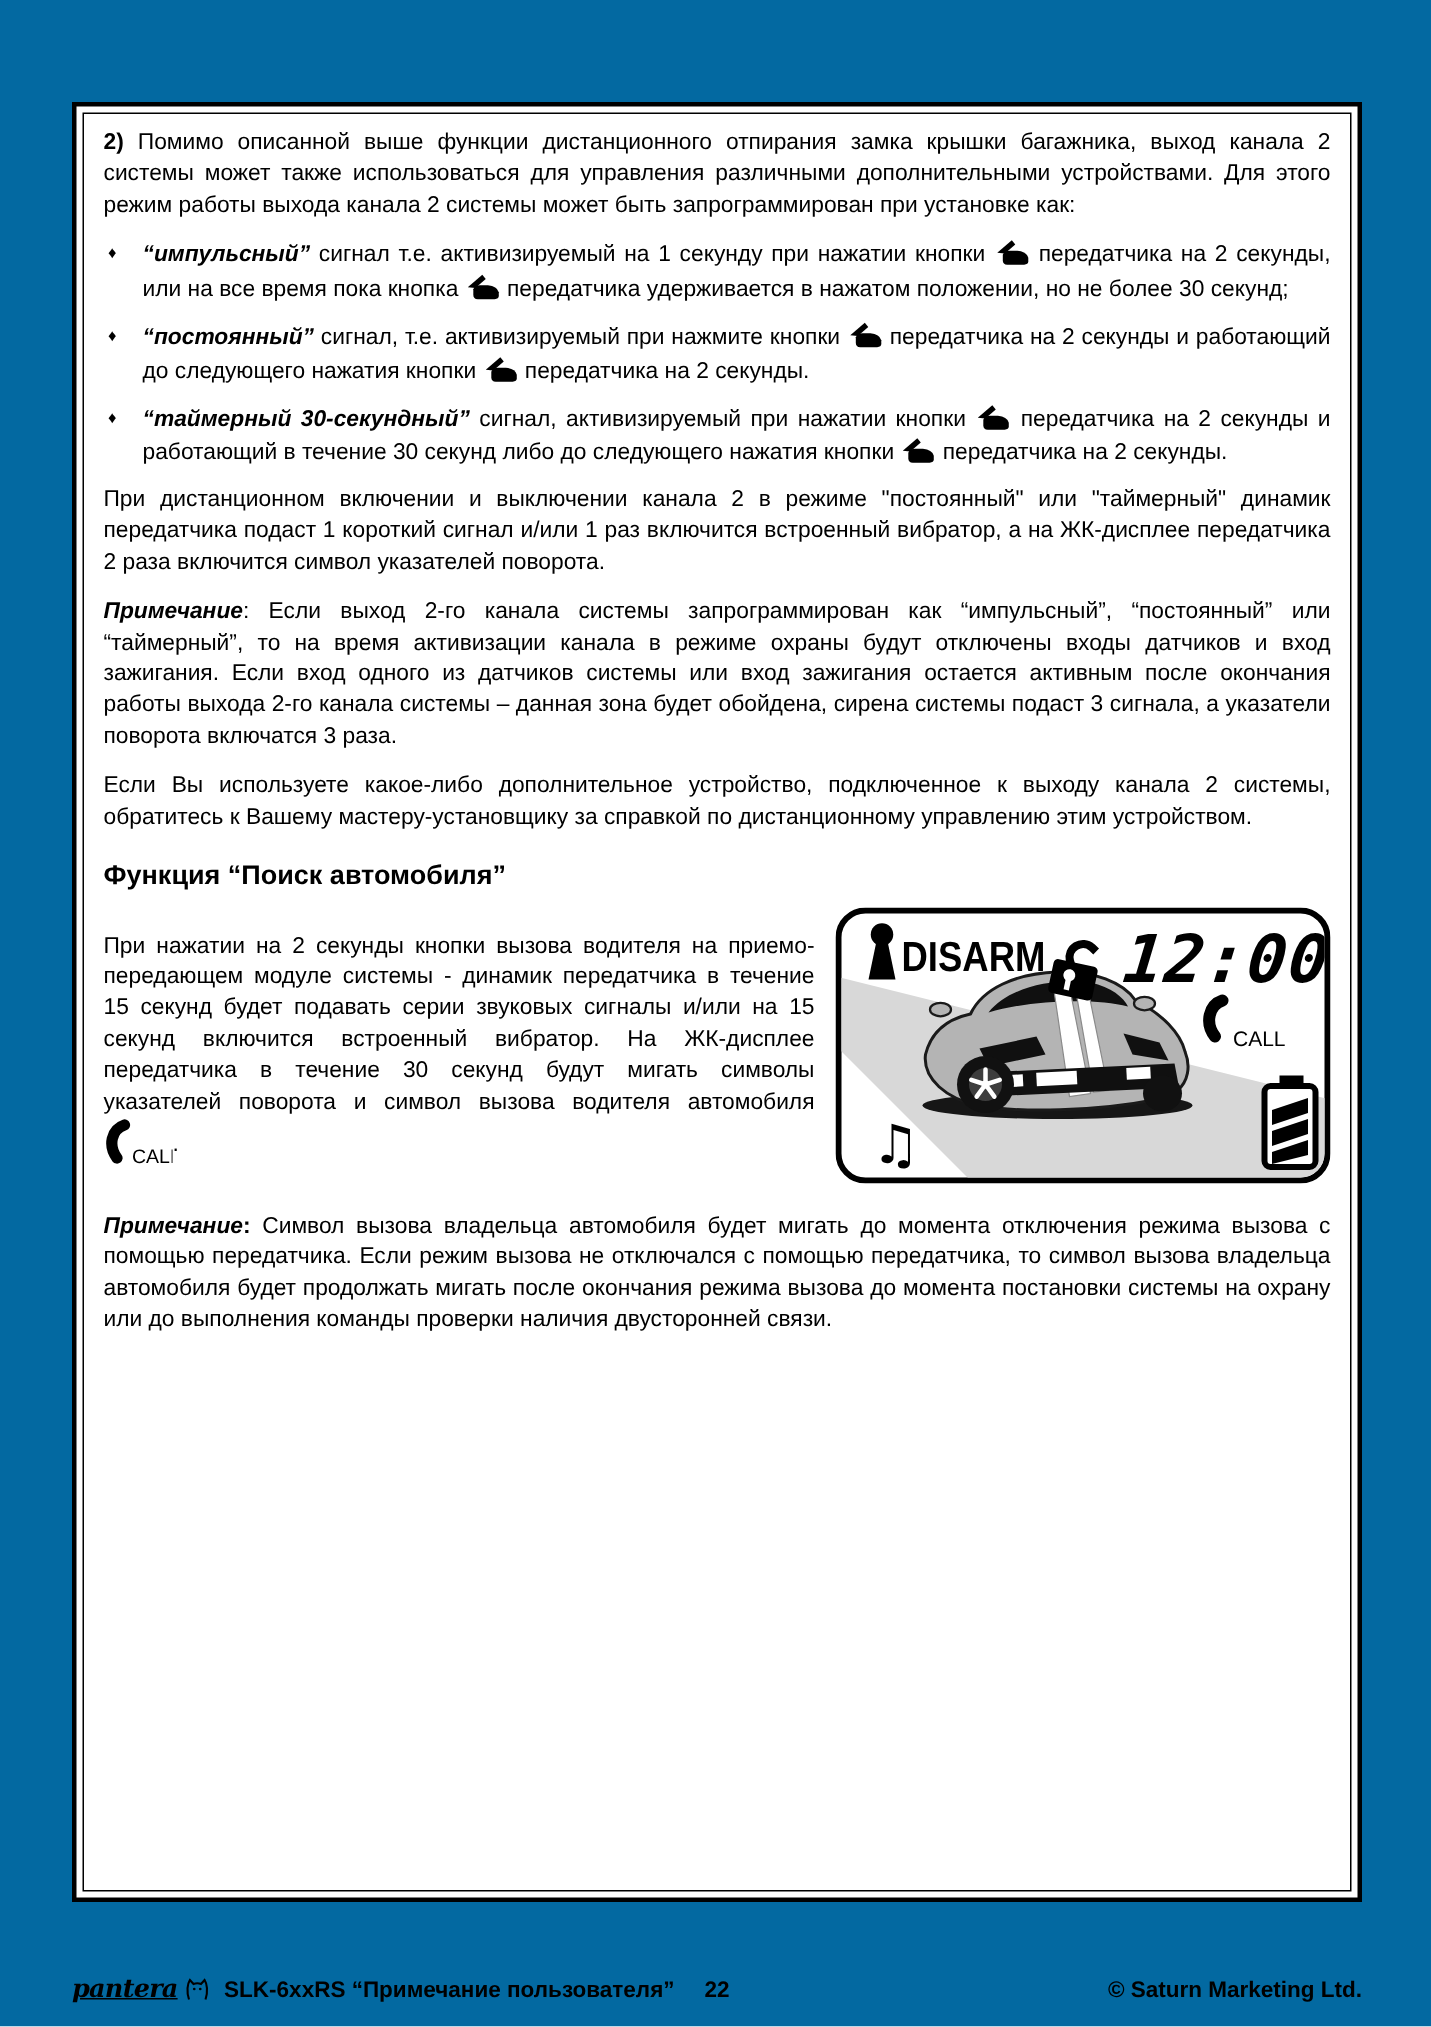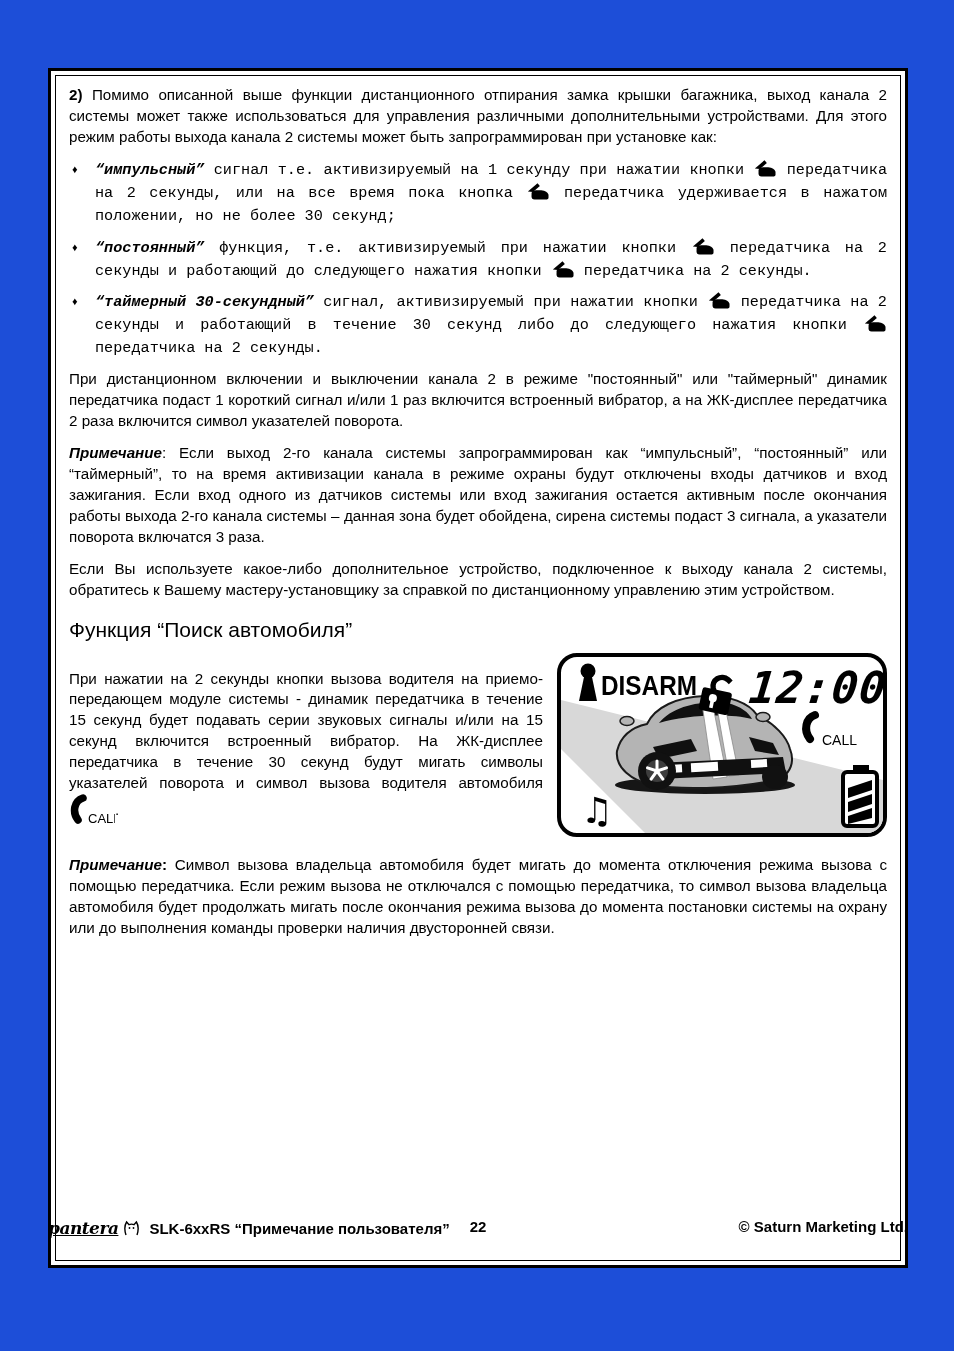--- a/index.html
+++ b/index.html
@@ -1,42 +1,42 @@
 <!DOCTYPE html>
 <html><head>
 <meta charset="utf-8">
 <style>
   html,body { margin:0; padding:0; background:#ffffff; }
   .page {
-    position:relative; width:954px; height:1351px; background:#1d4ed8;
+    position:relative; width:954px; height:1351px; background:#0369a1;
     font-family:"Liberation Sans", sans-serif; color:#000; overflow:hidden;
   }
   .doc-box {
     position:absolute; left:48px; top:68px; width:860px; height:1200px;
     border:3px solid #000; box-sizing:border-box; padding:4px; background:#fff;
   }
   .doc-inner {
     width:100%; height:100%; border:1.5px solid #000; box-sizing:border-box;
     padding:9px 13px 0 13px; overflow:hidden;
   }
   .para { font-size:15.2px; line-height:1.37; text-align:justify; margin:0 0 12px 0; }
   .b  { font-weight:bold; }
   .bi { font-weight:bold; font-style:italic; }
   .bullet { display:flex; margin:0 0 9px 0; }
   .bullet .marker { flex:none; width:23px; font-size:11px; padding-top:4px; padding-left:3px; }
-  .bullet .btxt { flex:1; font-size:15.2px; line-height:1.5; text-align:justify;font-family:Liberation Mono, monospace; }
-  h2.sec { font-size:21px; font-weight:normal; margin:17px 0 11px 0; }
+  .bullet .btxt { flex:1; font-size:15.2px; line-height:1.5; text-align:justify; }
+  h2.sec { font-size:18px; font-weight:bold; margin:17px 0 11px 0; }
   .cols { display:flex; gap:14px; margin:0 0 14px 0; align-items:center; }
   .cols .ctext { flex:1; margin-bottom:0; }
   .lcd-wrap { flex:none; }
   .ic { vertical-align:-4px; }
   .ic-phone { vertical-align:-11px; }
   .footer {
-    position:absolute; left:48px; top:1218px; width:860px;
-    display:flex; align-items:flex-start; font-weight:bold; font-size:15px;
+    position:absolute; left:48px; top:1316px; width:860px;
+    display:flex; align-items:center; font-weight:bold; font-size:15px;
   }
   .f-left  { flex:1; display:flex; align-items:center; gap:5px; white-space:nowrap; }
   .f-page  { flex:none; }
   .f-right { flex:1; text-align:right; }
   .logo-text {
     font-family:"DejaVu Serif", serif; font-weight:bold; font-style:italic;
     font-size:17px; letter-spacing:-0.5px; text-decoration:underline;
   }
   .model { margin-left:4px; }
   .hiddefs { position:absolute; width:0; height:0; overflow:hidden; }
@@ -76,21 +76,21 @@
         <span class="marker">♦</span>
         <div class="btxt"><span class="bi">“импульсный”</span><span> сигнал т.е. активизируемый на 1 секунду при нажатии кнопки </span><svg class="ic" width="24" height="19" viewBox="0 0 26 20">
               <use href="#sym-trunk"></use>
             </svg><span> передатчика на 2 секунды, или на все время пока кнопка </span><svg class="ic" width="24" height="19" viewBox="0 0 26 20">
               <use href="#sym-trunk"></use>
             </svg><span> передатчика удерживается в нажатом положении, но не более 30 секунд;</span></div>
       </div>
 
       <div class="bullet">
         <span class="marker">♦</span>
-        <div class="btxt"><span class="bi">“постоянный”</span><span> функция, т.е. активизируемый при нажатии кнопки </span><svg class="ic" width="24" height="19" viewBox="0 0 26 20">
+        <div class="btxt"><span class="bi">“постоянный”</span><span> сигнал, т.е. активизируемый при нажмите кнопки </span><svg class="ic" width="24" height="19" viewBox="0 0 26 20">
               <use href="#sym-trunk"></use>
             </svg><span> передатчика на 2 секунды и работающий до следующего нажатия кнопки </span><svg class="ic" width="24" height="19" viewBox="0 0 26 20">
               <use href="#sym-trunk"></use>
             </svg><span> передатчика на 2 секунды.</span></div>
       </div>
 
       <div class="bullet">
         <span class="marker">♦</span>
         <div class="btxt"><span class="bi">“таймерный 30-секундный”</span><span> сигнал, активизируемый при нажатии кнопки </span><svg class="ic" width="24" height="19" viewBox="0 0 26 20">
               <use href="#sym-trunk"></use>

